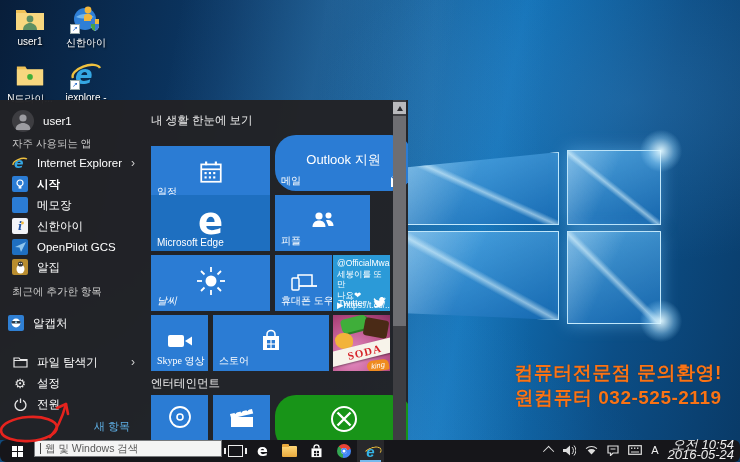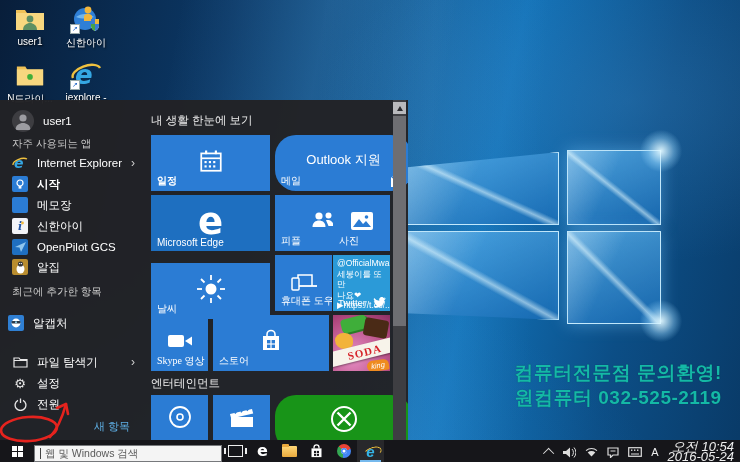--- a/index.html
+++ b/index.html
@@ -25,21 +25,21 @@
     box-shadow:0 0 16px rgba(120,200,255,.45);}
   .pane.tl{left:0;top:12px;width:158px;height:71px;clip-path:polygon(0 22%,100% 0,100% 100%,0 100%);border-left:none;}
   .pane.tr{left:167px;top:10px;width:92px;height:73px;}
   .pane.bl{left:0;top:91px;width:158px;height:87px;clip-path:polygon(0 0,100% 0,100% 100%,0 92%);border-left:none;}
   .pane.br{left:167px;top:91px;width:92px;height:91px;}
   .glow{position:absolute;width:46px;height:46px;background:radial-gradient(circle, rgba(225,248,255,.95), rgba(160,220,255,.4) 40%, transparent 65%);}
   .glow.g1{left:238px;top:-12px;}
   .glow.g2{left:238px;top:158px;}
 
   
-  .ad{position:absolute;left:498px;top:360px;width:240px;text-align:center;color:#14b8a6;z-index:2;
+  .ad{position:absolute;left:498px;top:360px;width:240px;text-align:center;color:#f97316;z-index:2;
       font-weight:bold;line-height:25px;font-size:19px;letter-spacing:.5px;text-shadow:0 0 1px rgba(0,0,0,.4);}
 
   
   .dicons{position:absolute;left:4px;top:4px;width:110px;z-index:2;display:grid;grid-template-columns:52px 52px;grid-auto-rows:54px;column-gap:4px;row-gap:2px;}
   .dicon{display:flex;flex-direction:column;align-items:center;gap:2px;cursor:default;}
   .dicon .img{position:relative;width:32px;height:30px;display:flex;align-items:center;justify-content:center;}
   .dicon .lbl{color:#fff;font-size:10px;text-shadow:1px 1px 2px #000;white-space:nowrap;}
   .shortcut{position:absolute;left:0;bottom:0;width:8px;height:8px;background:#fff;border:.5px solid #9aa;color:#1b62c4;font-size:7px;line-height:8px;text-align:center;}
 
   
@@ -78,21 +78,21 @@
   .soda .ribbon span{color:#d6232a;font-weight:bold;font-size:11px;font-family:"Liberation Serif","DejaVu Serif",serif;letter-spacing:1px;}
   .soda .king{position:absolute;right:1px;bottom:0;color:#fff;background:#ef8b1f;border-radius:8px 8px 2px 8px;font-size:7.5px;font-style:italic;padding:1px 4px;transform:rotate(-8deg);}
 
   
   .sbar{position:absolute;right:2px;top:0;width:13px;height:340px;background:#3e3e42;}
   .sthumb{position:absolute;left:0;top:16px;width:13px;height:210px;background:#6e6e72;}
   .sarrow{position:absolute;left:0;top:2px;width:13px;height:12px;background:#b9b9bc;display:flex;align-items:center;justify-content:center;}
   .sarrow i{width:0;height:0;border-left:3.5px solid transparent;border-right:3.5px solid transparent;border-bottom:5px solid #2a2a2e;}
 
   
-  .taskbar{position:absolute;left:0;bottom:0;width:740px;height:22px;background:#16161a;display:flex;align-items:flex-end;z-index:6;}
+  .taskbar{position:absolute;left:0;bottom:0;width:740px;height:22px;background:#16161a;display:flex;align-items:flex-start;z-index:6;border-radius:6px;}
   .startbtn{width:34px;height:22px;display:flex;align-items:center;justify-content:center;}
   .winlogo{display:grid;grid-template-columns:5px 5px;grid-template-rows:5px 5px;gap:1px;}
   .winlogo i{background:#fff;}
   .searchbox{width:188px;height:17px;background:#f4f4f4;border:1px solid #77797c;display:flex;align-items:center;gap:4px;padding-left:5px;box-sizing:border-box;}
   .searchbox .cursor{width:1px;height:11px;background:#444;}
   .searchbox .stext{font-size:10.5px;color:#5a5a5a;white-space:nowrap;}
   .tbtn{width:27px;height:22px;display:flex;align-items:center;justify-content:center;position:relative;}
   .tbtn.active{background:rgba(255,255,255,.08);}
   .tbtn.active::after{content:"";position:absolute;left:3px;right:3px;bottom:0;height:2px;background:#76b9ed;}
   .tview{width:13px;height:10px;border:1.3px solid #eee;position:relative;background:transparent;}
@@ -307,21 +307,21 @@
       </span>
       <span>전원</span>
     </div>
 
 
     <div class="newitems">새 항목</div>
 
     <div class="tiles">
       <div class="thead" style="top:13px;">내 생활 한눈에 보기</div>
 
-      <div class="tile w119" style="left:6px;top:35px;font-weight:bold;">
+      <div class="tile w119" style="left:6px;top:46px;">
         <span class="cicon">
           <svg width="26" height="26" viewBox="0 0 24 24">
               <rect x="3" y="5" width="18" height="16" fill="none" stroke="#fff" stroke-width="1.6"></rect>
               <line x1="3" y1="9.5" x2="21" y2="9.5" stroke="#fff" stroke-width="1.6"></line>
               <rect x="6.5" y="2.3" width="2" height="3.4" fill="#fff"></rect>
               <rect x="15.5" y="2.3" width="2" height="3.4" fill="#fff"></rect>
               <g fill="#fff">
                 <rect x="6" y="12" width="2" height="2"></rect>
                 <rect x="10" y="12" width="2" height="2"></rect>
                 <rect x="14" y="12" width="2" height="2"></rect>
@@ -355,32 +355,22 @@
           <svg width="26" height="20" viewBox="0 0 26 20">
               <circle cx="9" cy="5" r="3.6" fill="#fff"></circle>
               <path d="M2.5 16c0-4.5 3.2-6.5 6.5-6.5s6.5 2 6.5 6.5z" fill="#fff"></path>
               <circle cx="18.5" cy="4.5" r="3" fill="#fff"></circle>
               <path d="M16 9.3c3-.8 7.5.7 7.5 5.7h-5" fill="#fff"></path>
             </svg>
         </span>
         <span class="tl-label">피플</span>
       </div>
 
-      <div class="tile w57" style="left:188px;top:95px;">
-        <span class="cicon">
-          <svg width="24" height="20" viewBox="0 0 24 20">
-              <rect x="1" y="1" width="22" height="18" rx="2" fill="#fff"></rect>
-              <path d="M3 16 L9 8 L13 13 L16 10 L21 16 Z" fill="#2b7cd4"></path>
-              <circle cx="16.5" cy="6" r="1.8" fill="#2b7cd4"></circle>
-            </svg>
-        </span>
-        <span class="tl-label">사진</span>
-      </div>
-
-      <div class="tile w119" style="left:6px;top:163px;">
+
+      <div class="tile w119" style="left:6px;top:155px;font-style:italic;">
         <span class="cicon">
           <svg width="30" height="30" viewBox="0 0 30 30">
               <circle cx="15" cy="15" r="5.5" fill="#fff"></circle>
               <g stroke="#fff" stroke-width="1.8">
                 <line x1="15" y1="1" x2="15" y2="6"></line>
                 <line x1="15" y1="24" x2="15" y2="29"></line>
                 <line x1="1" y1="15" x2="6" y2="15"></line>
                 <line x1="24" y1="15" x2="29" y2="15"></line>
                 <line x1="5" y1="5" x2="8.5" y2="8.5"></line>
                 <line x1="21.5" y1="21.5" x2="25" y2="25"></line>

